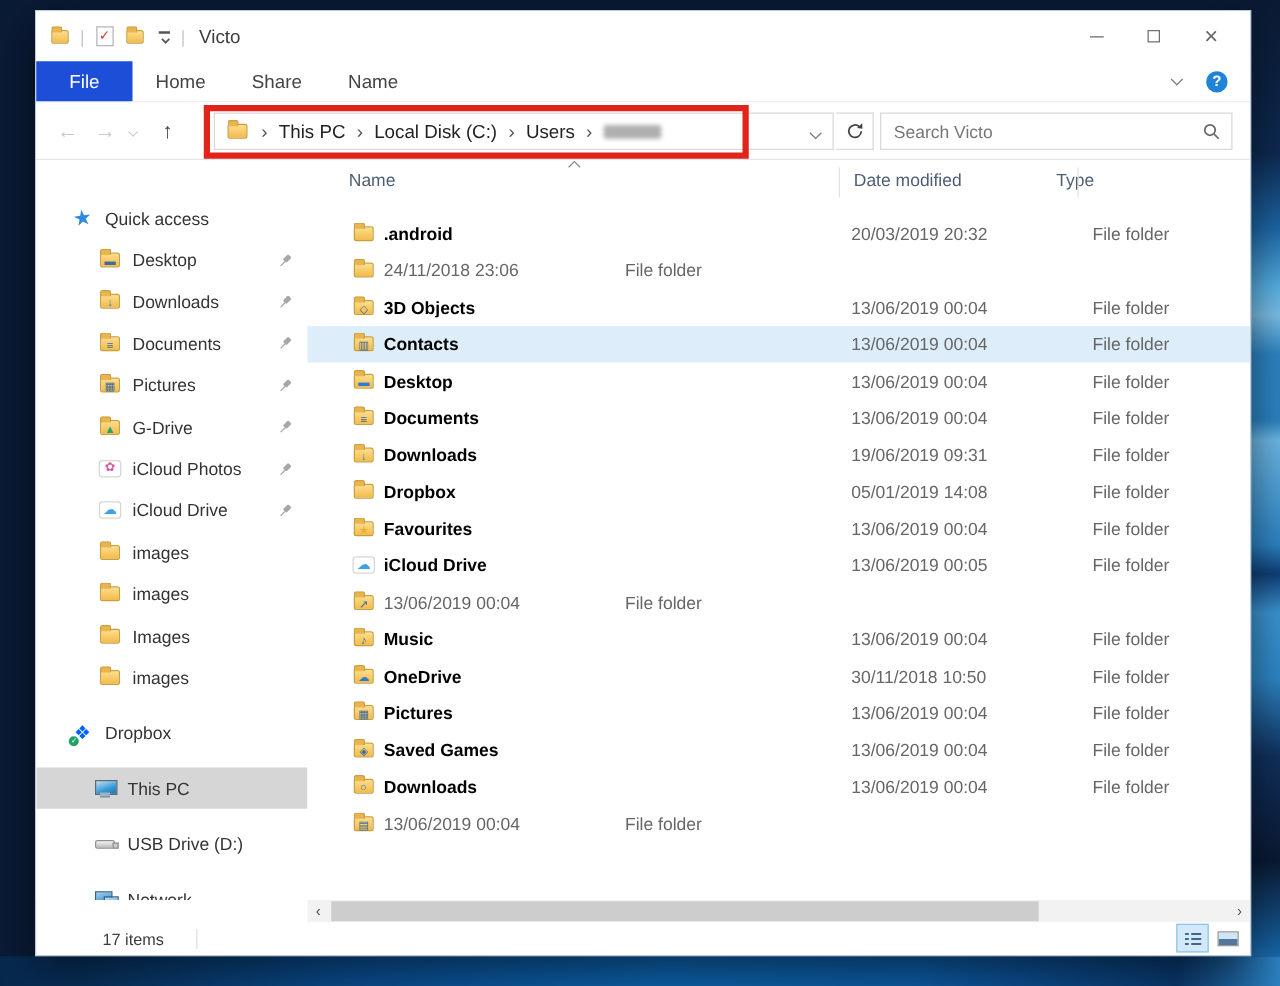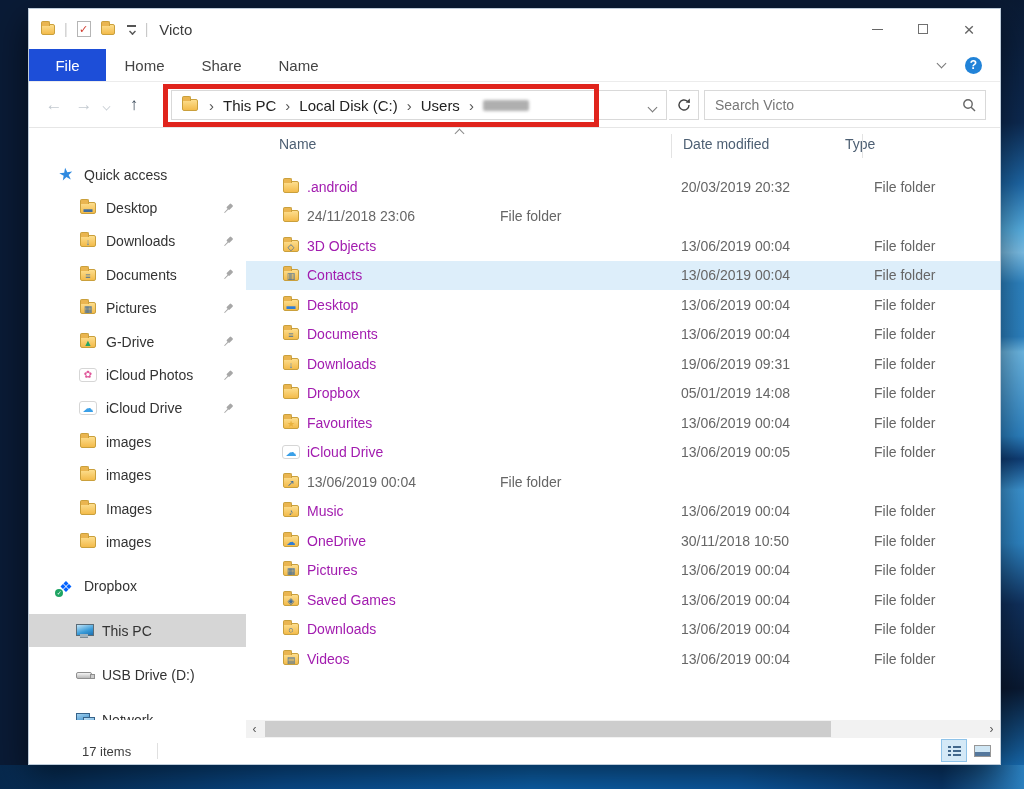--- a/index.html
+++ b/index.html
@@ -113,21 +113,21 @@
   .hdr { position:absolute; top:8px; font-size:14px; color:#4d5f73; }
   .h1 { left:33px; } .h2 { left:437px; } .h3 { left:599px; }
   .hsep { position:absolute; top:6px; width:1px; height:24px; background:#e3e3e3; }
   .hs1 { left:425px; } .hs2 { left:616px; }
   .sortcaret { position:absolute; left:210px; top:2px; width:7px; height:7px;
     border-left:1px solid #8a8a8a; border-top:1px solid #8a8a8a; transform:rotate(45deg); }
   .rows { position:absolute; left:0; right:0; top:44px; }
   .row { display:flex; align-items:center; height:29.5px; padding-left:36px; font-size:14px; }
   .row.sel { background:#ddeefa; }
   .row .fi { flex:0 0 18px; margin-right:7px; display:inline-flex; justify-content:center; }
-  .cn { flex:0 0 374px; color:#a21caf; white-space:nowrap; overflow:hidden; }
+  .cn { flex:0 0 374px; color:#000000; white-space:nowrap; overflow:hidden;font-weight:bold; }
   .cd { flex:0 0 193px; color:#666; }
   .ct { flex:1; color:#666; }
 
   
   .hscroll { position:absolute; left:217px; top:711px; right:0; height:18px; background:#f2f2f2; }
   .harrow { position:absolute; top:0; width:17px; height:18px; color:#555; font-size:12px; text-align:center; line-height:18px; }
   .ha-l { left:0; } .ha-r { right:0; }
   .hthumb { position:absolute; left:19px; top:1px; width:566px; height:16px; background:#cdcdcd; }
 
   
@@ -503,21 +503,20 @@
           <span class="cn">Downloads</span>
             <span class="cd">13/06/2019 00:04</span>
             <span class="ct">File folder</span>
         </div>
         <div class="row">
           <span class="fi">
               <span class="fold">
                 <b class="bdg">▤</b>
               </span>
             </span>
-          <span class="cn">Videos</span>
             <span class="cd">13/06/2019 00:04</span>
             <span class="ct">File folder</span>
         </div>
       </div>
     </div>
   </div>
 
   <div class="hscroll">
     <span class="harrow ha-l">‹</span>
     <span class="hthumb"></span>

